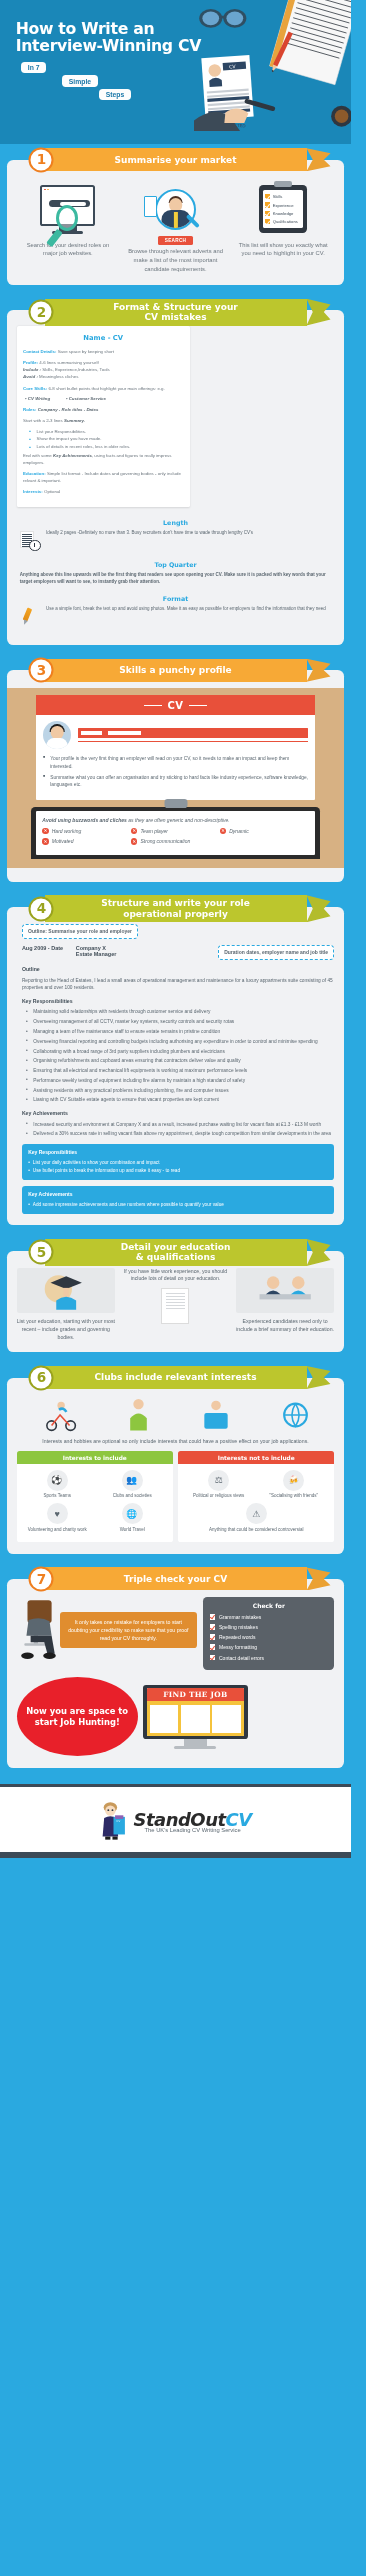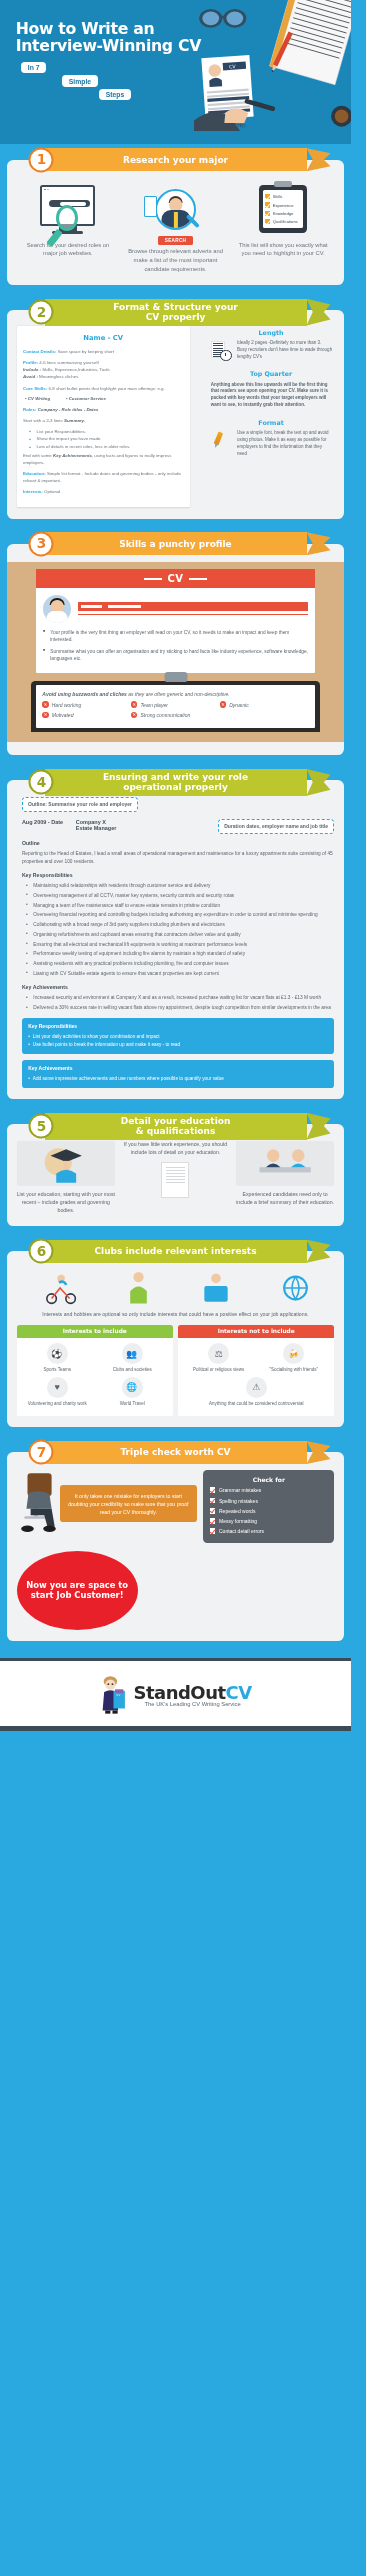--- a/index.html
+++ b/index.html
@@ -134,21 +134,21 @@
 
   .clipboard { width: 48px; background: #2f3740; border-radius: 4.2px; padding: 5.2px 3.7px; position: relative; }
   .clipboard .clip { position:absolute; left:50%; top:-4.2px; transform:translateX(-50%); width:18px; height:6.3px; background:#9aa3ab; border-radius:2.1px; }
   .clipboard .sheet { background:#fff; border-radius:1.6px; padding:3.7px 2.6px; }
   .cl-item { display:flex; align-items:center; gap:2.6px; font-size:4.2px; color:#3c4a57; margin-bottom:3.1px; }
   .cl-item:last-child { margin-bottom:0; }
   .cl-box { width:4.7px; height:5.2px; background:#f5a623; position:relative; flex: none; }
   .cl-box::after { content:""; position:absolute; left:1px; top:0.5px; width:2.1px; height:3.7px; border-right:1px solid #fff; border-bottom:1px solid #fff; transform:rotate(35deg); }
 
   
-  .s2-row { display: flex; gap: 18px; align-items: stretch; }
+  .s2-row { display: flex; gap: 9px; align-items: stretch; flex-direction: column; }
   .cv-sheet {
     background: #fff; border-radius: 1.6px; padding: 7.3px 6.3px; width: 173px;
     box-shadow: 0 0.5px 2.1px rgba(0,0,0,.12); font-size: 4.4px; line-height: 1.55; color: #6c767e;
   }
   .cv-sheet h4 { text-align:center; color:#2aa9e0; font-size:6.8px; margin-bottom:5.2px; font-family:"DejaVu Sans", sans-serif; }
   .lbl { color:#2aa9e0; font-weight:bold; }
   .bi { font-style: italic; font-weight: bold; color:#5b6770; }
   .cv-sheet p { margin-bottom: 3.7px; }
   .cv-sheet .skills { display:flex; gap:15.7px; font-style:italic; font-weight:bold; color:#5b6770; margin:2.6px 0 4.2px 2.1px;}
   .cv-sheet ul { list-style:none; margin:1px 0 1.6px 13.6px; }
@@ -248,21 +248,21 @@
   .findjob .ttl { background:#e8503a; color:#fff; text-align:center; font-family:"DejaVu Serif", serif; font-weight:bold; font-size:7.3px; letter-spacing:0.3px; padding:2.1px 0; }
   .findjob .cols { display:flex; gap:2.6px; padding:3.1px; background:#f5c33c; }
   .findjob .cols div { flex:1; background:#fff; height:28px; }
   .findjob .stand { width:23px;height:6.3px;background:#b7bcc1;margin:0 auto;}
   .findjob .base { width:42px;height:3.1px;background:#b7bcc1;border-radius:1.6px;margin:0 auto;}
 
   
   .footer { background:#ffffff; border-top:3.7px solid #3c4a57; padding: 13.6px 0 11.5px 0; text-align:center; }
   .logo-row { display:flex; align-items:center; justify-content:center; gap:5.2px; }
   .logo-mascot { width:29px;height:40px;position:relative; }
-  .logo-text { font-family:"DejaVu Sans", sans-serif; font-weight:bold; font-size:18px; color:#2b2b2b; letter-spacing:-0.5px;}
+  .logo-text { font-family:"DejaVu Sans", sans-serif; font-weight:bold; font-size:18px; color:#2b2b2b; letter-spacing:-0.5px;font-style:italic;}
   .logo-text .cv { color:#2aa9e0; }
   .logo-sub { font-size:5.8px; color:#5b6770; margin-top:-2.1px; }
   .footer-bar { background:#3c4a57; height:5.2px; }
 </style>
 </head>
 <body>
 
 <div class="page">
 
   <div class="header">
@@ -339,21 +339,21 @@
       <div><span class="pill p3">Steps</span></div>
     </div>
   </div>
 
   <div class="step-wrap">
     <div style="height:15.7px"></div>
     <div class="card">
       <div class="banner-holder">
         <div class="banner orange">
           <div class="step-num orange">1</div>
-          <span>Research your major</span>
+          <span>Summarise your market</span>
         </div>
       </div>
       <div class="card-body" style="padding-top:18px">
         <div class="three-col">
           <div>
             <div class="col-icon">
               <div>
                 <div class="monitor">
                   <div class="dots">
                       <b></b>
@@ -421,21 +421,21 @@
   </div>
 
   <div class="step-wrap">
     <div style="height:13.6px"></div>
     <div class="card">
       <div class="banner-holder">
         <div class="banner green">
           <div class="step-num green">2</div>
           <span>
             <span>Format &amp; Structure your</span><br>
-            <span>CV properly</span>
+            <span>CV mistakes</span>
           </span>
         </div>
       </div>
       <div class="card-body" style="padding-top:15.7px">
         <div class="s2-row">
 
           <div class="cv-sheet">
             <h4>Name - CV</h4>
             <p><span class="lbl">Contact Details:</span><span> Save space by keeping short</span></p>
             <p style="margin-top:4.7px"><span class="lbl">Profile:</span><span> 4-6 lines summarising yourself</span><br>
@@ -572,21 +572,21 @@
     </div>
   </div>
 
   <div class="step-wrap">
     <div style="height:13.6px"></div>
     <div class="card">
       <div class="banner-holder">
         <div class="banner green">
           <div class="step-num green">4</div>
           <span>
-            <span>Ensuring and write your role</span><br>
+            <span>Structure and write your role</span><br>
             <span>operational properly</span>
           </span>
         </div>
       </div>
       <div class="card-body" style="padding-top:17px">
         <div class="role-box">
           <div style="margin-bottom:6.3px">
             <span class="callout"><b>Outline:</b><span> Summarise your role and employer</span></span>
           </div>
           <div style="display:flex; gap:6.3px; align-items:flex-start; margin-bottom:3.1px">
@@ -756,21 +756,21 @@
       </div>
     </div>
   </div>
 
   <div class="step-wrap">
     <div style="height:13.6px"></div>
     <div class="card">
       <div class="banner-holder">
         <div class="banner orange">
           <div class="step-num orange">7</div>
-          <span>Triple check worth CV</span>
+          <span>Triple check your CV</span>
         </div>
       </div>
       <div class="card-body" style="padding-top:18px">
         <div class="s7-row">
           <div style="flex:1">
             <div style="display:flex;align-items:flex-end;gap:0">
               <svg width="43" height="63" viewBox="0 0 82 120">
                 <rect x="20" y="6" width="46" height="44" rx="6" fill="#7a4b23"></rect>
                 <rect x="32" y="50" width="8" height="40" fill="#b7bcc1"></rect>
                 <rect x="14" y="88" width="44" height="5" rx="2" fill="#b7bcc1"></rect>
@@ -805,22 +805,36 @@
                 <span class="bx"></span>
                 <span>Contact detail errors</span>
               </div>
           </div>
         </div>
 
         <div class="ready-row">
           <div class="red-bubble">
             <div>
               <span>Now you are space to</span><br>
-              <span>start Job Customer!</span>
-            </div>
+              <span>start Job Hunting!</span>
+            </div>
+          </div>
+          <div class="findjob">
+            <div class="mon2">
+              <div class="scr">
+                <div class="ttl">FIND THE JOB</div>
+                <div class="cols">
+                    <div></div>
+                    <div></div>
+                    <div></div>
+                  </div>
+              </div>
+            </div>
+            <div class="stand"></div>
+            <div class="base"></div>
           </div>
         </div>
       </div>
     </div>
     <div style="height:5.2px"></div>
   </div>
 
   <div class="footer">
     <div class="logo-row">
       <svg class="logo-mascot" viewBox="0 0 56 76">

